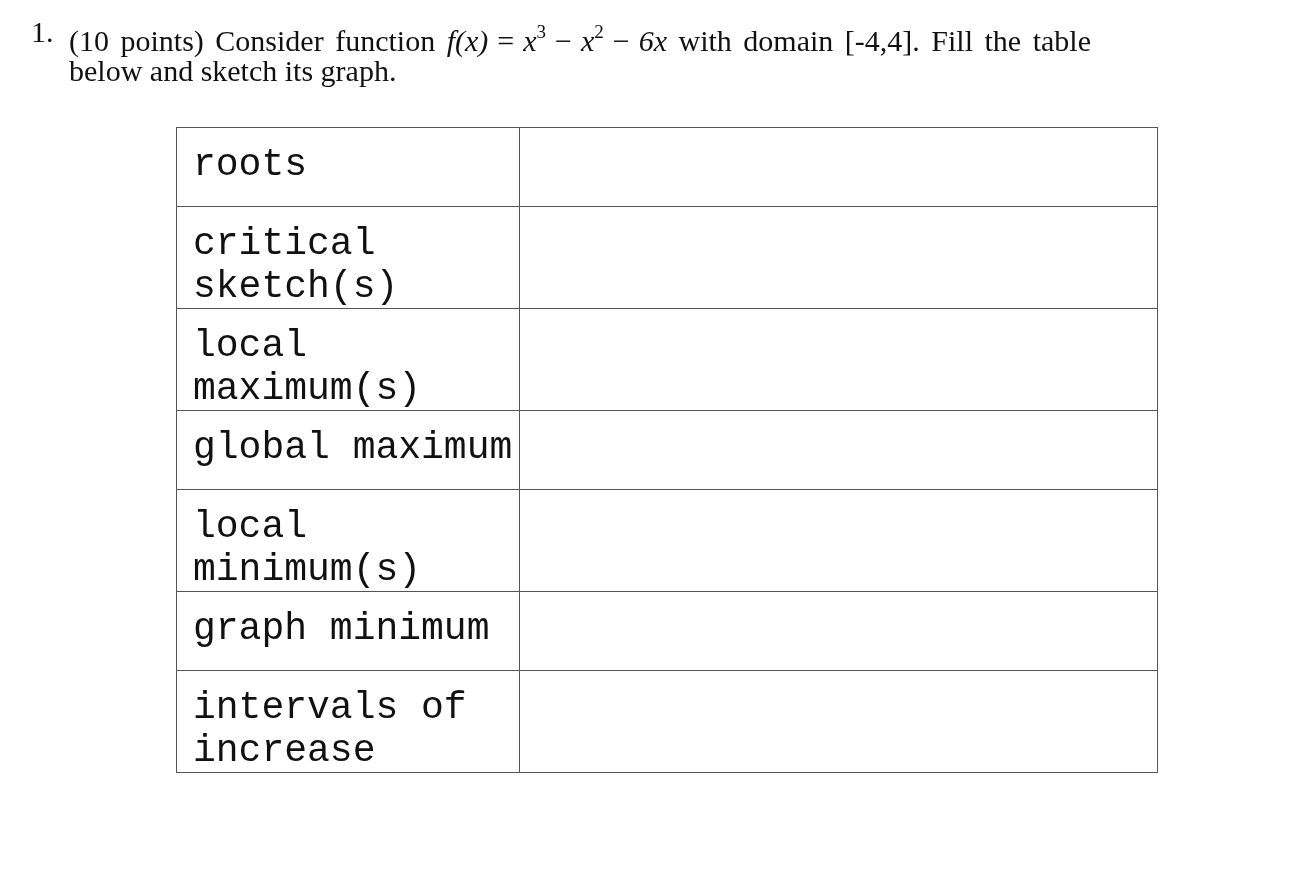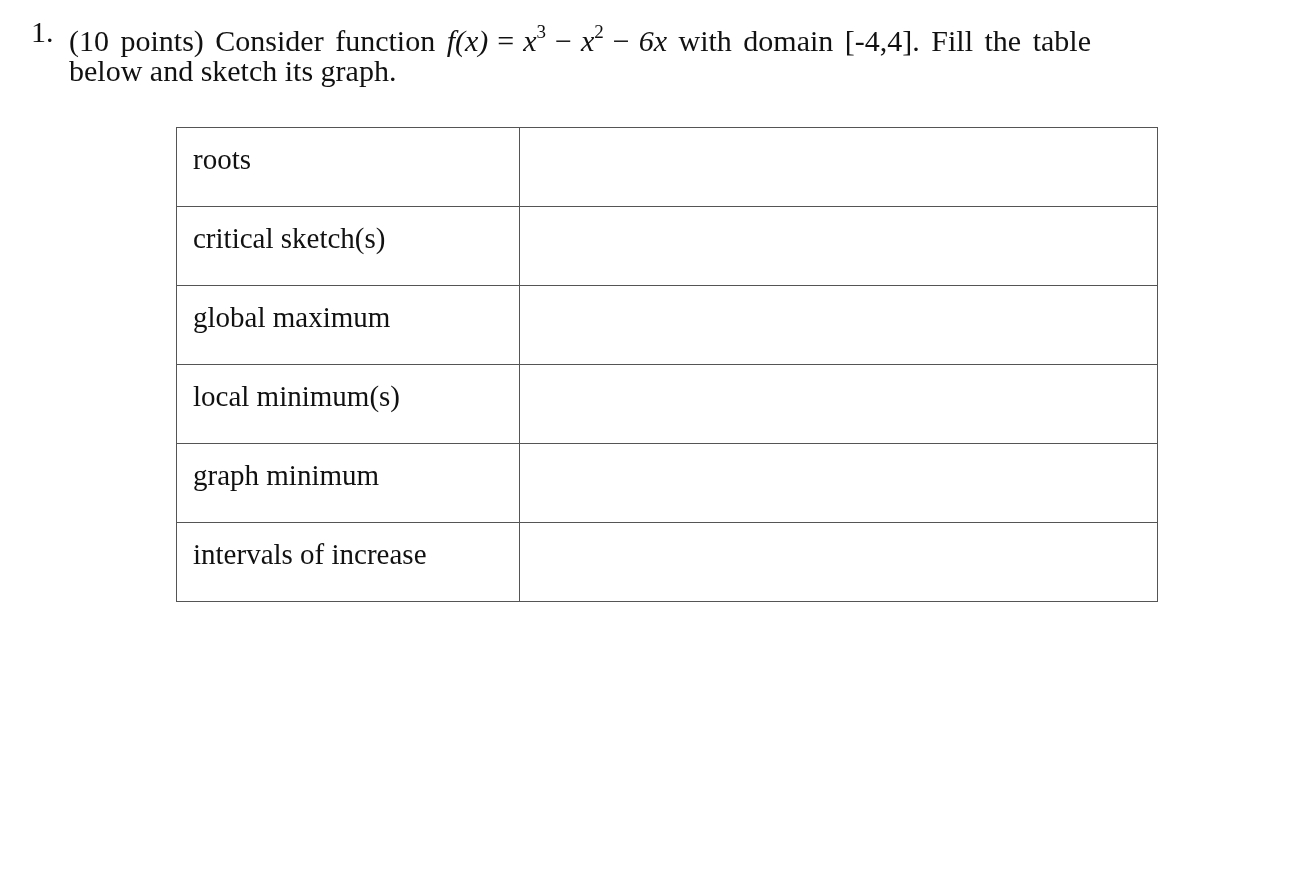--- a/index.html
+++ b/index.html
@@ -9,21 +9,21 @@
              font-family:"Liberation Serif","DejaVu Serif",serif; font-size:30px; line-height:39px; }
   .problem .num { position:absolute; left:0; top:0; }
   .problem .line1 { position:absolute; left:38px; top:0; white-space:nowrap; word-spacing:4px; }
   .problem .line2 { position:absolute; left:38px; top:39px; white-space:nowrap; }
   .math { font-style:italic; }
   .up { font-size:19px; vertical-align:13px; font-style:normal; }
   .op { font-style:normal; padding:0 9px; }
   table.answers { position:absolute; left:176px; top:127px; border-collapse:collapse;
                   width:982px; }
   table.answers td { border:1.3px solid #555; height:78px; padding:0; vertical-align:top; }
-  td.label { width:342px; font-family:Liberation Serif, serif; font-size:29px; }
+  td.label { width:342px; font-family:Liberation Mono, monospace; font-size:38px; }
   td.label span { display:block; padding:15px 0 0 16px; }
   td.answer { width:638px; }
 </style>
 </head>
 <body>
 
 <div class="problem">
   <span class="num">1.</span>
   <div class="line1">
     <span>(10 points)</span>
@@ -44,20 +44,26 @@
     <td class="answer"></td>
   </tr>
   <tr>
     <td class="label">
           <span>critical sketch(s)</span>
         </td>
     <td class="answer"></td>
   </tr>
   <tr>
     <td class="label">
+          <span>local maximum(s)</span>
+        </td>
+    <td class="answer"></td>
+  </tr>
+  <tr>
+    <td class="label">
           <span>global maximum</span>
         </td>
     <td class="answer"></td>
   </tr>
   <tr>
     <td class="label">
           <span>local minimum(s)</span>
         </td>
     <td class="answer"></td>
   </tr>

